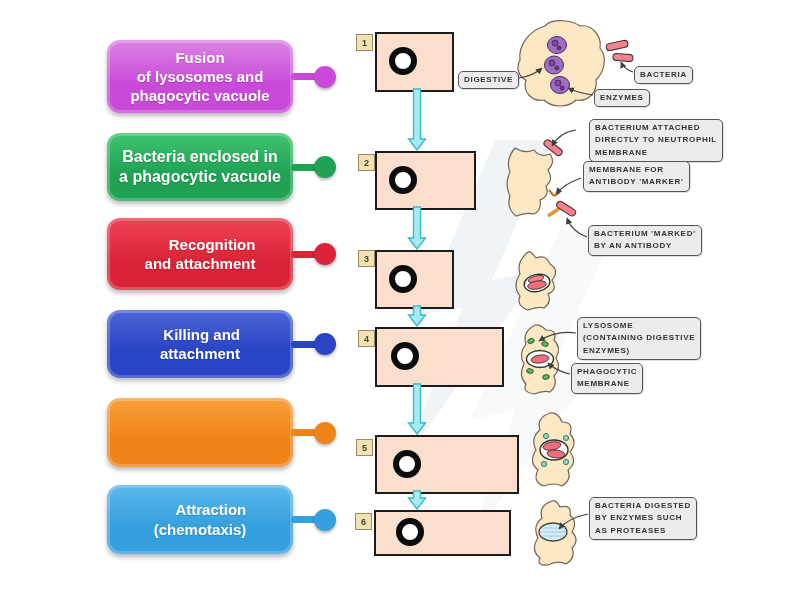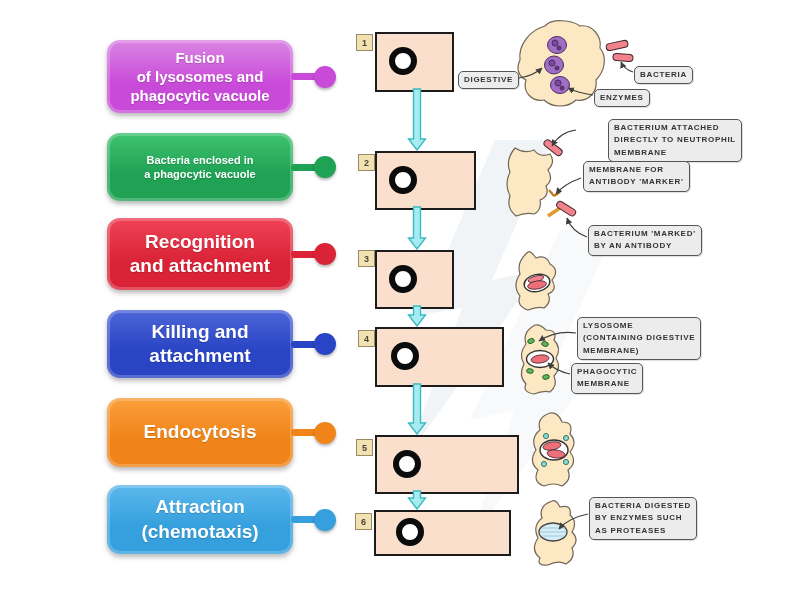--- a/index.html
+++ b/index.html
@@ -8,22 +8,22 @@
   .pre{white-space:pre-line;}
 
   
   .card{position:absolute;left:107px;width:186px;border-radius:13px;
         background:linear-gradient(180deg,var(--c1) 0%,var(--c2) 60%,var(--c2) 100%);
         box-shadow:inset 0 0 0 3px rgba(255,255,255,0.22), 0 3px 5px rgba(0,0,0,0.28);
         display:flex;align-items:center;justify-content:center;cursor:grab;}
   .card-label{color:#ffffff;font-weight:700;text-align:center;line-height:1.28;
         text-shadow:0 1px 1px rgba(0,0,0,0.18);padding:0 6px;}
   .card.f1 .card-label{font-size:15px;}
-  .card.f2 .card-label{font-size:11px;}
-  .card.f3 .card-label{font-size:19px;}
+  .card.f2 .card-label{font-size:16px;}
+  .card.f3 .card-label{font-size:15px;text-align:right;}
   .stem{position:absolute;left:184px;top:50%;margin-top:-3.5px;width:32px;height:7px;
         background:var(--c2);border-radius:3px;}
   .dot{position:absolute;left:207px;top:50%;margin-top:-11px;width:22px;height:22px;
        border-radius:50%;background:var(--c2);box-shadow:0 2px 3px rgba(0,0,0,0.3);}
 
   
   .dropbox{position:absolute;background:#fae0cc;border:2px solid #1c1c1c;}
   .ring{position:absolute;width:16px;height:16px;border:6.5px solid #0b0b0b;
         border-radius:50%;background:#ffffff;}
   .badge{position:absolute;width:15px;height:15px;background:#f2e2b3;
@@ -68,21 +68,20 @@
   <div class="stem"></div>
   <div class="dot"></div>
 </div>
 <div class="card f3" style="top: 310px; height: 68px; --c1: #4d66d9; --c2: #2944c4;">
   <div class="card-label pre">Killing and
 attachment</div>
   <div class="stem"></div>
   <div class="dot"></div>
 </div>
 <div class="card f3" style="top: 398px; height: 69px; --c1: #fa9f3c; --c2: #f08418;">
-  <div class="card-label pre">Endocytosis</div>
   <div class="stem"></div>
   <div class="dot"></div>
 </div>
 <div class="card f3" style="top: 485px; height: 69px; --c1: #5cb8ec; --c2: #35a0dd;">
   <div class="card-label pre">Attraction
 (chemotaxis)</div>
   <div class="stem"></div>
   <div class="dot"></div>
 </div>
 
@@ -224,27 +223,27 @@
     <path d="M587,237 Q572,232 567,218" marker-end="url(#ah)"></path>
     <path d="M576,333 Q556,330 539,341" marker-end="url(#ah)"></path>
     <path d="M570,374 Q556,371 548,363" marker-end="url(#ah)"></path>
     <path d="M588,514 Q568,518 559,529" marker-end="url(#ah)"></path>
   </g>
 </svg>
 
 <div class="anno pre" style="left:458px;top:71px">DIGESTIVE</div>
 <div class="anno pre" style="left:634px;top:66px">BACTERIA</div>
 <div class="anno pre" style="left:594px;top:89px">ENZYMES</div>
-<div class="anno pre" style="left:608px;top:119px">BACTERIUM ATTACHED
+<div class="anno pre" style="left:589px;top:119px">BACTERIUM ATTACHED
 DIRECTLY TO NEUTROPHIL
 MEMBRANE</div>
 <div class="anno pre" style="left:583px;top:161px">MEMBRANE FOR
 ANTIBODY 'MARKER'</div>
 <div class="anno pre" style="left:588px;top:225px">BACTERIUM 'MARKED'
 BY AN ANTIBODY</div>
 <div class="anno pre" style="left:577px;top:317px">LYSOSOME
 (CONTAINING DIGESTIVE
-MEMBRANE)</div>
+ENZYMES)</div>
 <div class="anno pre" style="left:571px;top:363px">PHAGOCYTIC
 MEMBRANE</div>
 <div class="anno pre" style="left:589px;top:497px">BACTERIA DIGESTED
 BY ENZYMES SUCH
 AS PROTEASES</div>
 
 </body></html>

